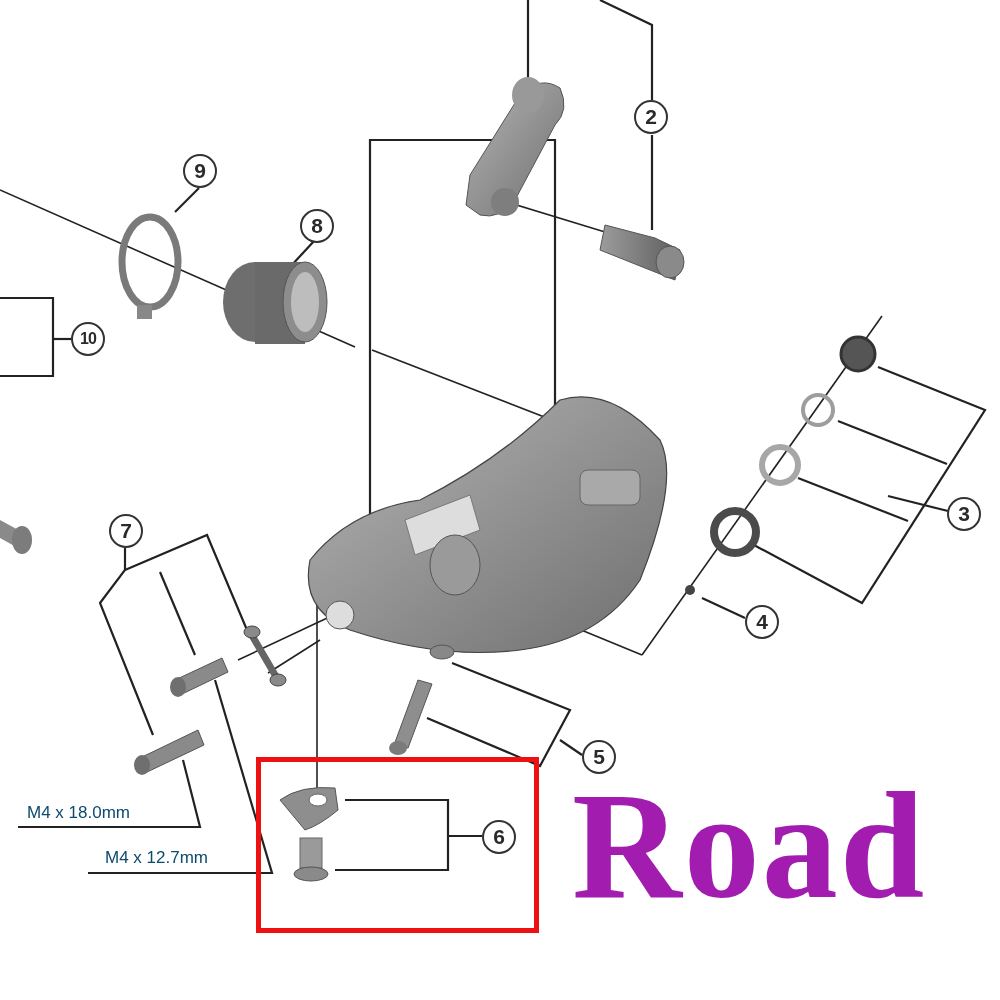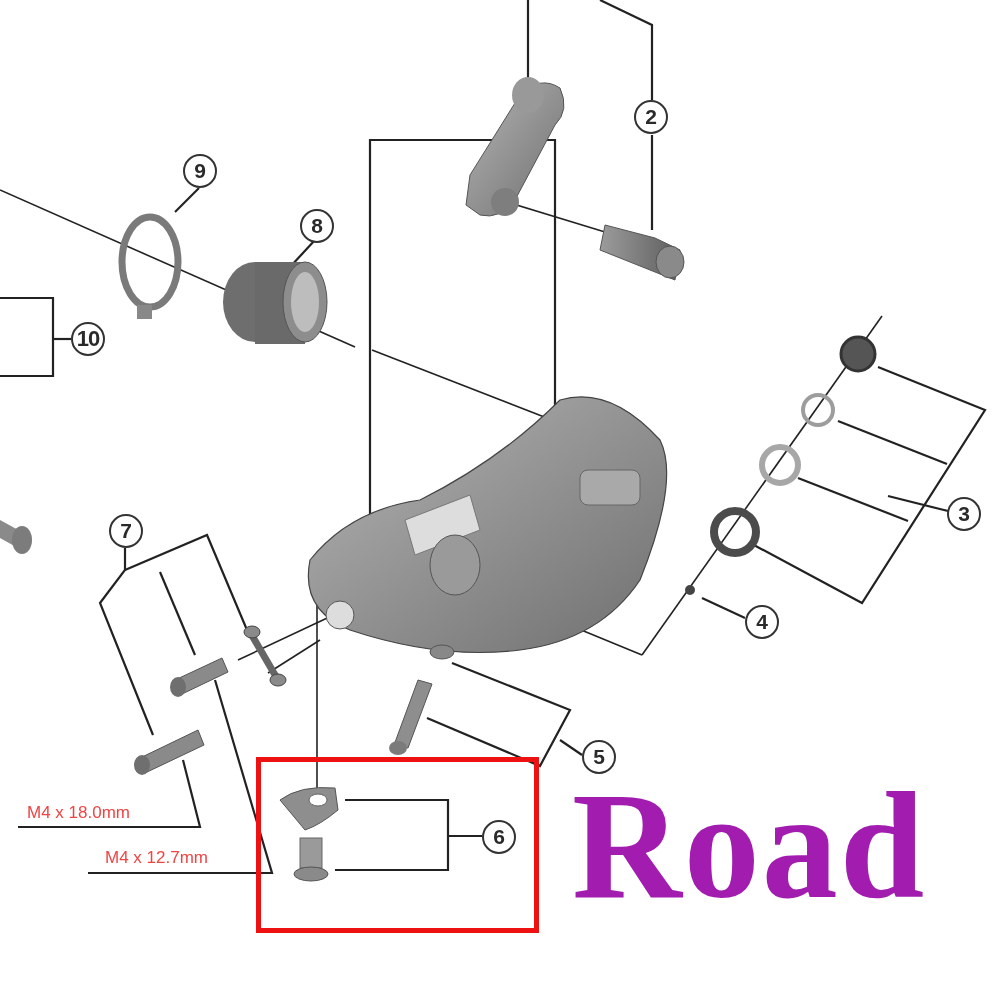--- a/index.html
+++ b/index.html
@@ -1,21 +1,21 @@
 <!DOCTYPE html>
 <html><head>
 <meta charset="utf-8">
 <style>
   html, body { margin:0; padding:0; background:#ffffff; }
   #stage { position:relative; width:1000px; height:1000px; overflow:hidden; background:#fff; font-family:"Liberation Sans", sans-serif; }
   svg.diagram { position:absolute; left:0; top:0; width:1000px; height:1000px; }
   .callout { position:absolute; width:34px; height:34px; border:2px solid #333; border-radius:50%; background:#fff; box-sizing:border-box;
              display:flex; align-items:center; justify-content:center; font-family:"Liberation Sans", sans-serif; font-weight:bold; font-size:21px; color:#2a2a2a; }
-  .callout.wide { font-size:22px; letter-spacing:-1px; }
-  .spec { position:absolute; font-family:"Liberation Sans", sans-serif; font-size:17px; color:#ef4444; white-space:nowrap; }
+  .callout.wide { font-size:16px; letter-spacing:-1px; }
+  .spec { position:absolute; font-family:"Liberation Sans", sans-serif; font-size:17px; color:#0c4a6e; white-space:nowrap; }
   .road { position:absolute; left:572px; top:770px; font-family:"Liberation Serif", serif; font-weight:bold; font-size:152px; color:#a21caf; line-height:1; letter-spacing:2px; }
   .hl-box { position:absolute; left:256px; top:757px; width:283px; height:176px; border:5px solid #ee1111; box-sizing:border-box; }
 </style>
 </head>
 <body>
 
 <div id="stage">
 
   <svg class="diagram" viewBox="0 0 1000 1000">
     <defs>

